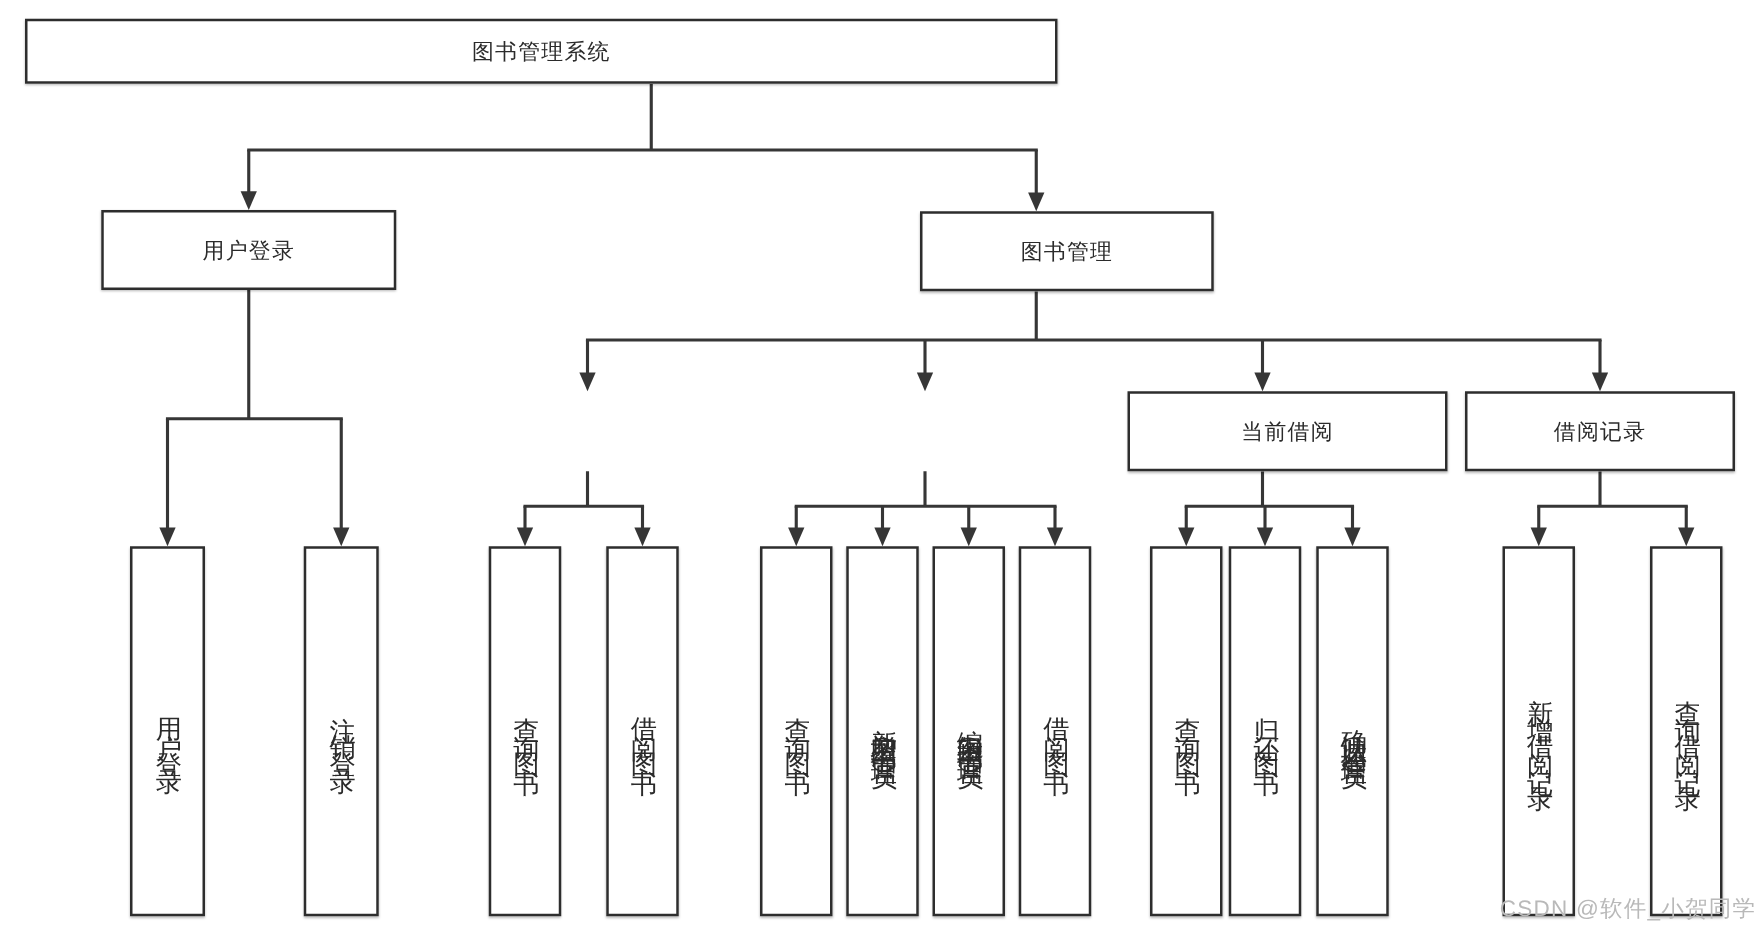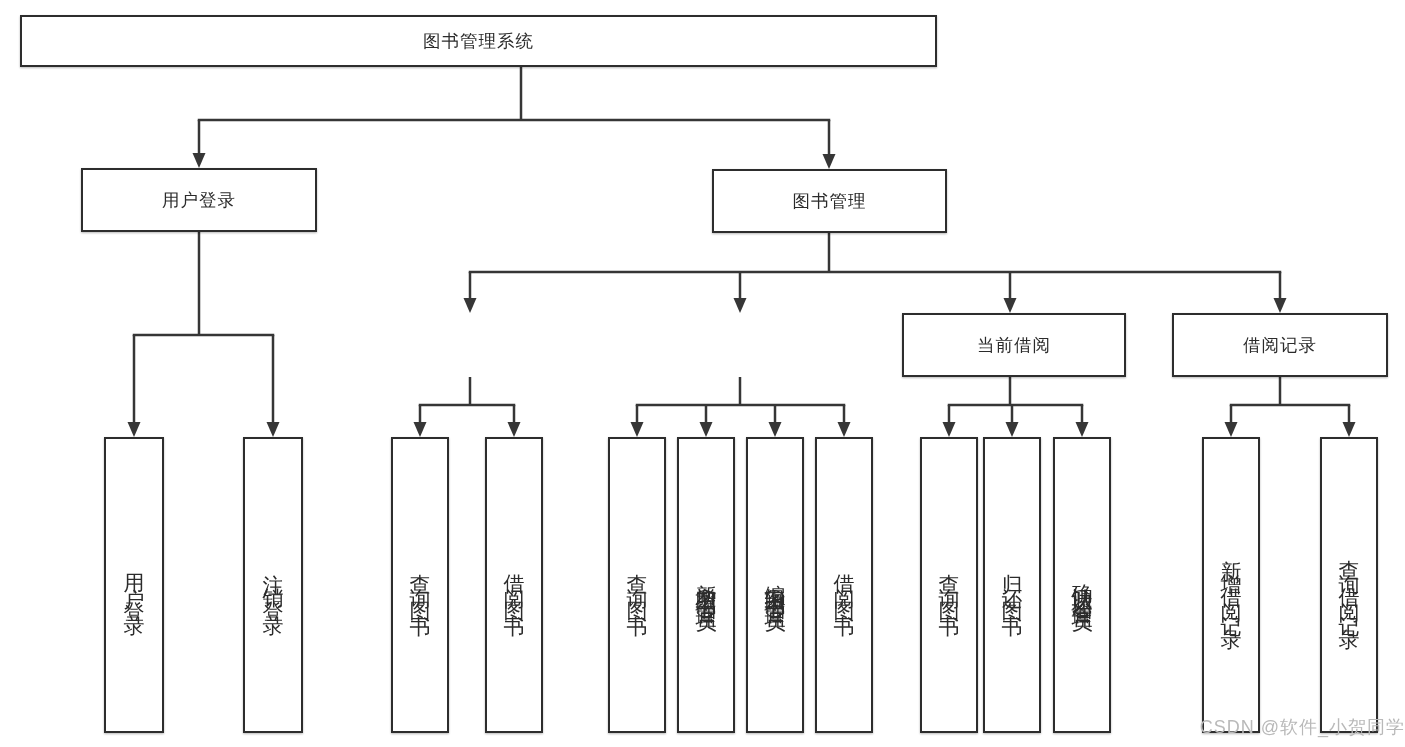--- a/index.html
+++ b/index.html
@@ -36,26 +36,26 @@
   .h-node { font-size: 17.5px; letter-spacing: 1px; }
   .v-node {
     writing-mode: vertical-rl;
     font-size: 21px;
     letter-spacing: 14px;
     width: 58px;
     top: 437px;
     height: 296px;
   }
   .v-node.tight { letter-spacing: 4px; }
-  #node-root   { left: 20px;  top: 15px;  width: 917px; height: 52px; }
+  #node-root   { left: 20px;  top: 15px;  width: 826px; height: 52px; }
   #node-user-login      { left: 81px;  top: 168px; width: 236px; height: 64px; }
-  #node-book-management { left: 712px; top: 169px; width: 235px; height: 64px; }
+  #node-book-management { left: 736px; top: 169px; width: 235px; height: 64px; }
   #node-new-book-recommend { left: 362px;  top: 313px; width: 216px; height: 64px; }
   #node-book-borrow        { left: 632px;  top: 313px; width: 216px; height: 64px; }
-  #node-current-borrow     { left: 902px;  top: 313px; width: 224px; height: 64px; }
+  #node-current-borrow     { left: 902px;  top: 313px; width: 256px; height: 64px; }
   #node-borrow-records     { left: 1172px; top: 313px; width: 216px; height: 64px; }
   #leaf-login-1  { left: 104px;  width: 60px; }
   #leaf-login-2  { left: 243px;  width: 60px; }
   #leaf-nb-1     { left: 391px; }
   #leaf-nb-2     { left: 485px; }
   #leaf-bb-1     { left: 608px; }
   #leaf-bb-2     { left: 677px; }
   #leaf-bb-3     { left: 746px; }
   #leaf-bb-4     { left: 815px; }
   #leaf-cb-1     { left: 920px; }

